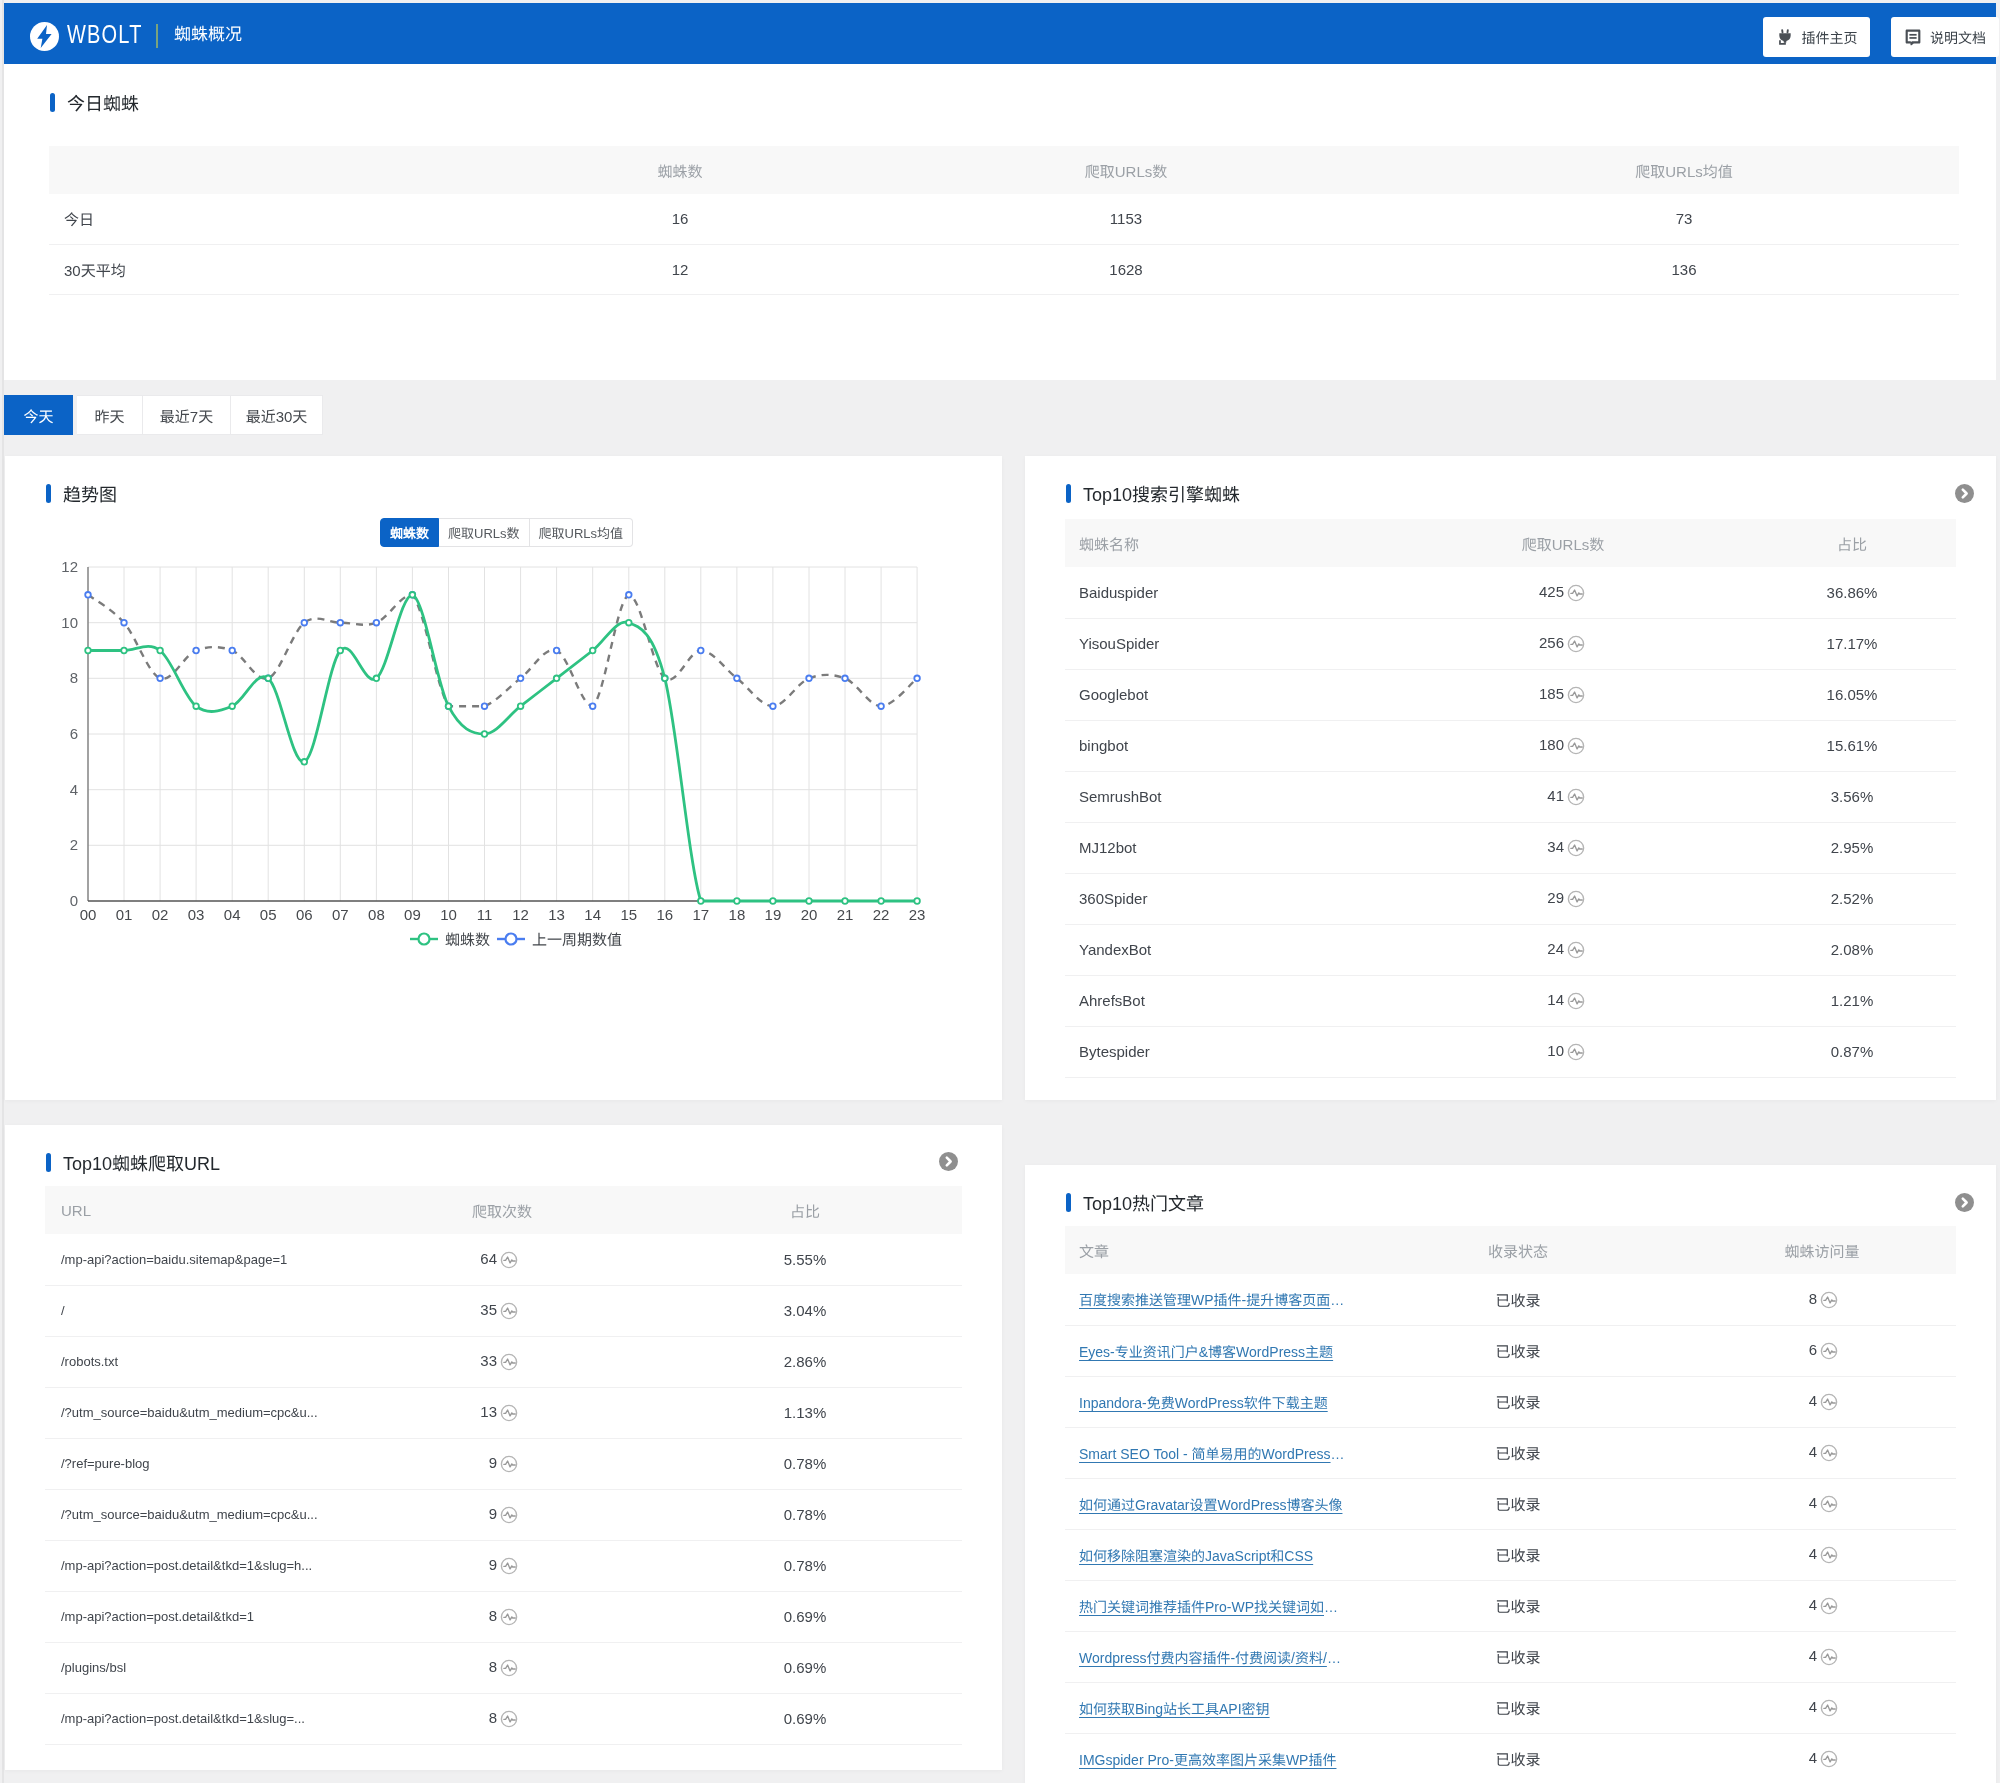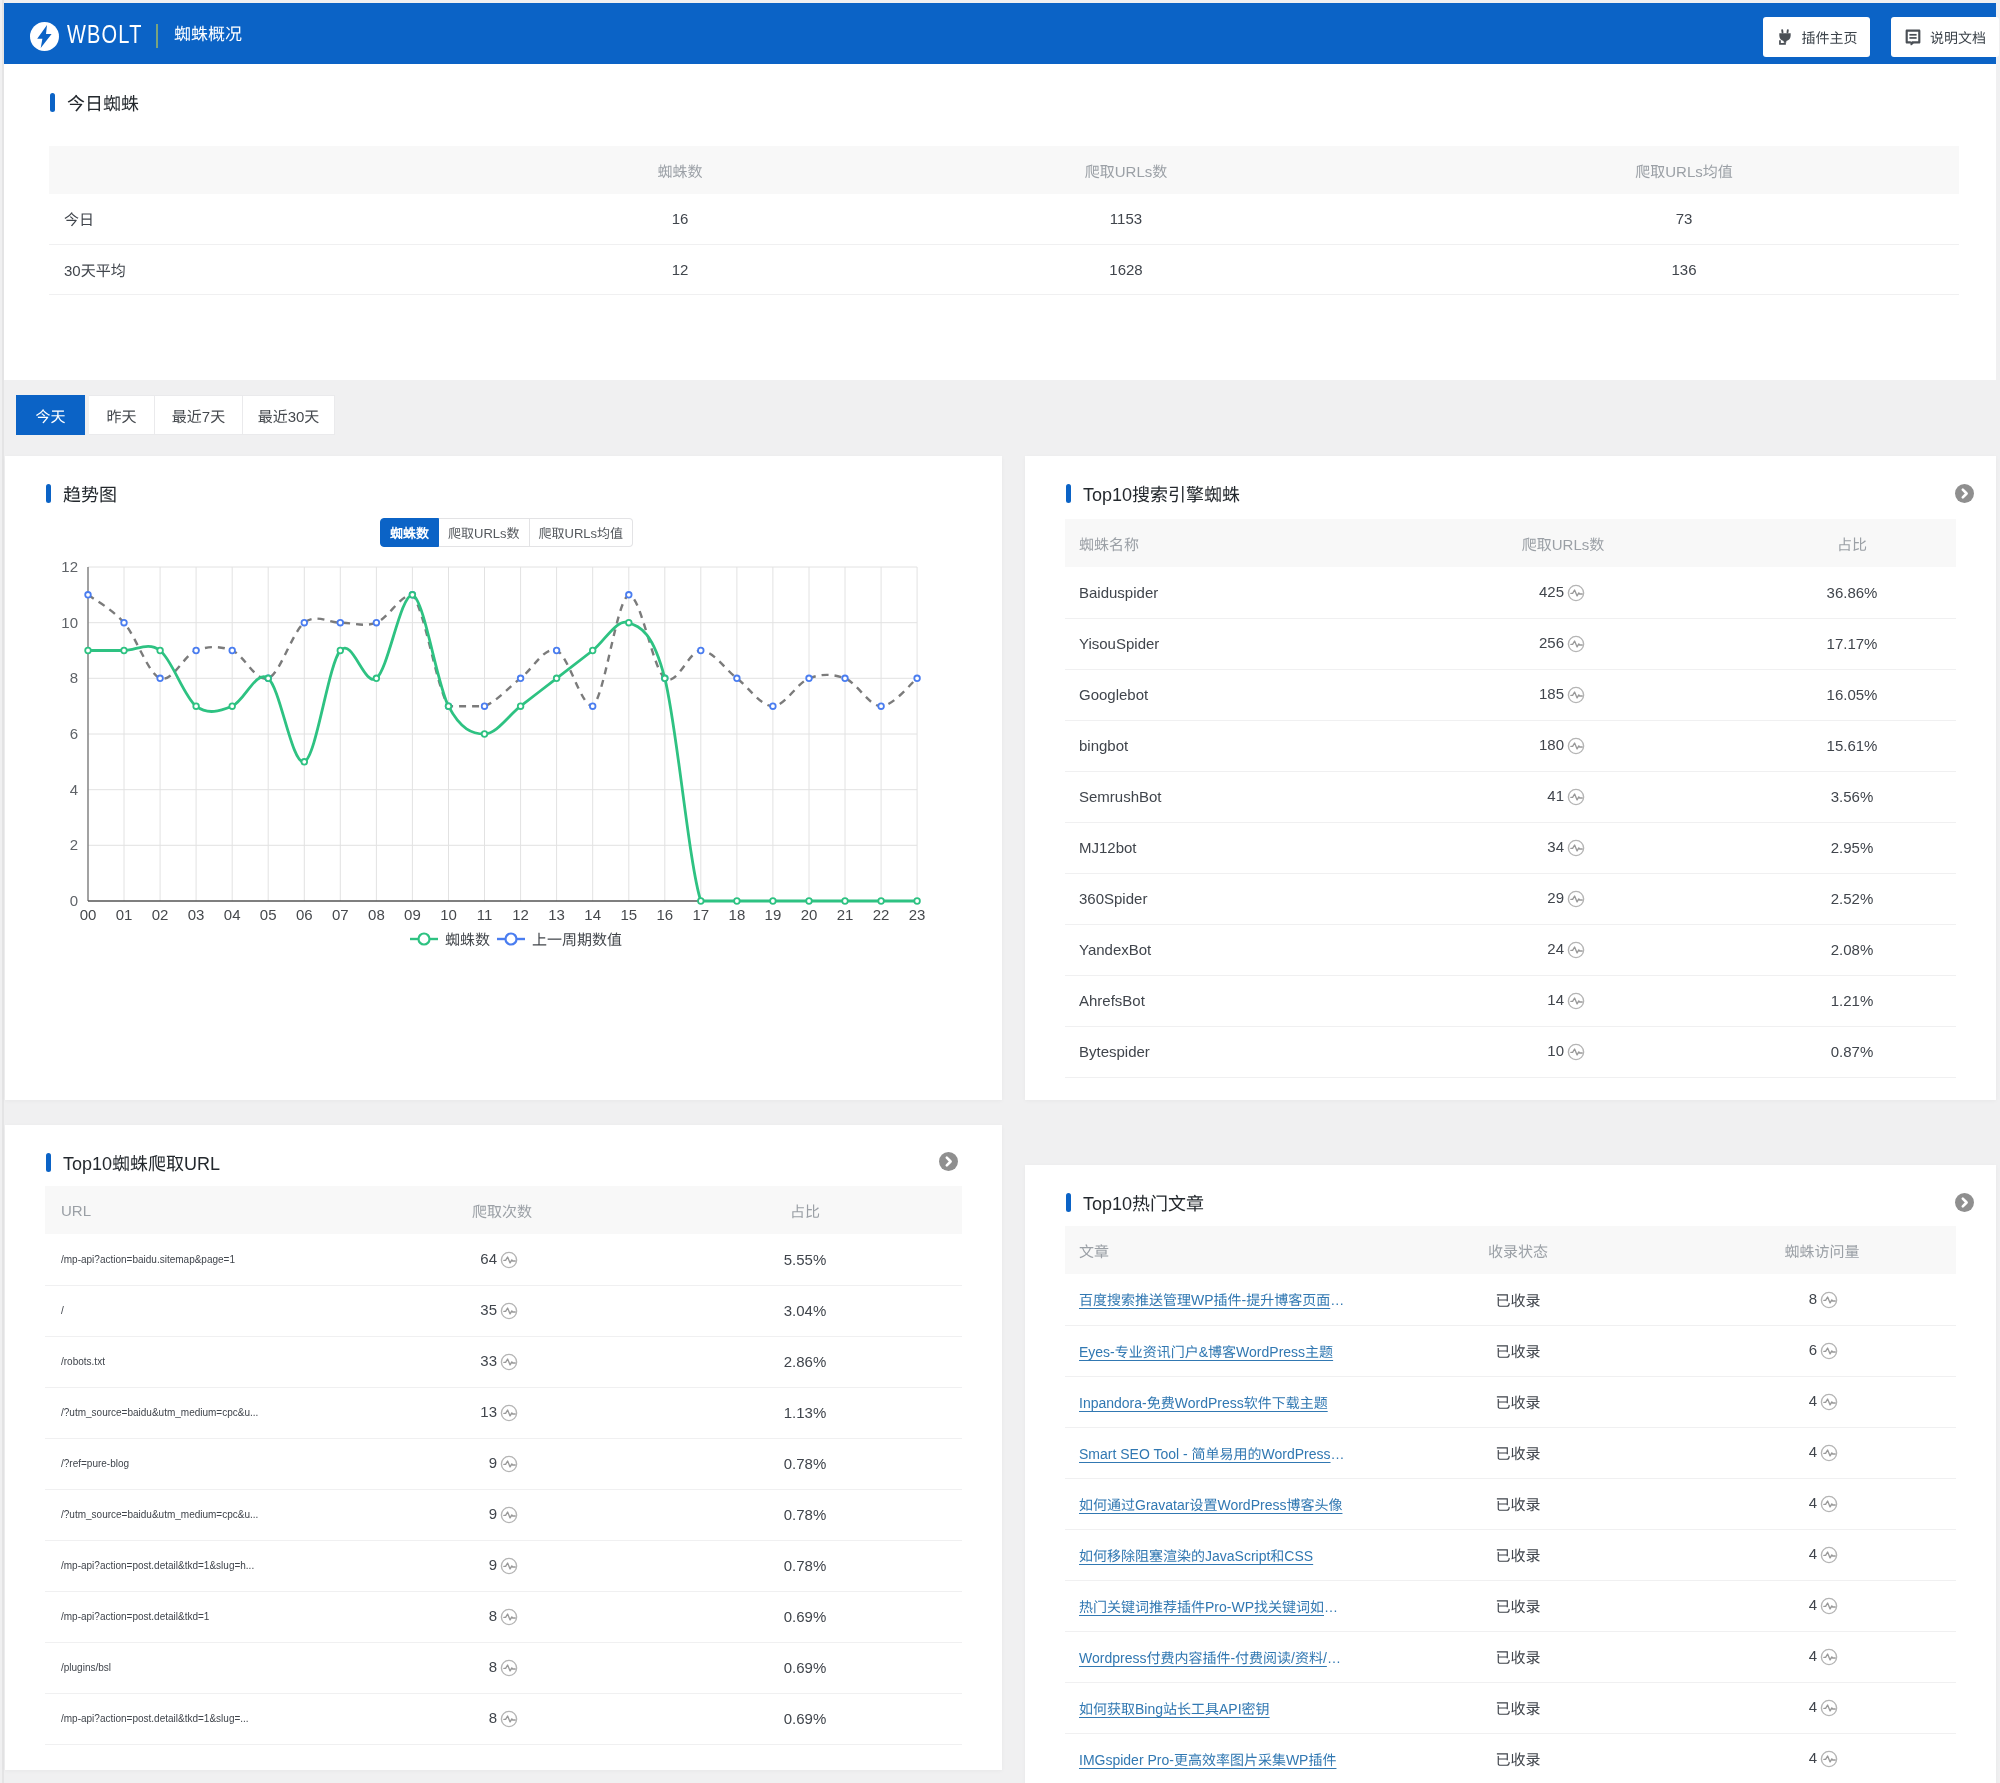--- a/index.html
+++ b/index.html
@@ -24,39 +24,39 @@
 .tick{width:5px;height:19px;border-radius:3px;background:#0b63c6;}
 .sec1 .ctitle{position:absolute;left:46px;top:25px;}
 table{border-collapse:collapse;table-layout:fixed;}
 th,td{font-weight:400;padding:0;}
 .thead td{background:#f8f8f8;color:#9ba0a6;font-size:15px;height:48px;}
 .trow td{color:#40454c;font-size:15px;height:50px;border-bottom:1px solid #f0f0f1;white-space:nowrap;overflow:hidden;}
 .tl{text-align:left;padding-left:15px;}
 .tc{text-align:center;}
 #tbl1{position:absolute;left:45px;top:82px;width:1910px;}
 
-.dtabs{position:absolute;left:16px;top:395px;height:40px;display:flex;}
+.dtabs{position:absolute;left:4px;top:395px;height:40px;display:flex;}
 .dtab{height:40px;background:#fff;border:1px solid #eaeaec;border-left:none;color:#45494e;font-size:15px;display:flex;align-items:center;justify-content:center;}
 .dtab.on{background:#0b63c6;color:#fff;border:none;margin-right:4px;}
 
 .card{position:absolute;background:#fff;box-shadow:0 1px 4px rgba(0,0,0,.04);}
 #card1{left:5px;top:456px;width:997px;height:644px;}
 #card2{left:1025px;top:456px;width:971px;height:644px;}
 #card3{left:5px;top:1125px;width:997px;height:645px;}
 #card4{left:1025px;top:1125px;width:971px;height:645px;margin-top:40px;}
 .card .ctitle{position:absolute;left:41px;top:24px;}
 .more{position:absolute;width:19px;height:19px;border-radius:50%;background:#8f8f8f;}
 .more svg{position:absolute;left:0;top:0;}
 #card2 .more{left:930px;top:28px;}
 #card3 .more{left:934px;top:27px;}
 #card4 .more{left:930px;top:28px;}
 .ctbl{position:absolute;left:40px;top:61px;}
 .ctbl .trow td{height:51px;}
 .numcell{text-align:left;white-space:nowrap;}
-.urltbl .trow .tl{font-size:10px;}
+.urltbl .trow .tl{font-size:13px;}
 #card2 .ctbl,#card4 .ctbl{width:891px;}
 #card2 .ctbl{top:63px;}
 #card3 .ctbl{width:917px;}
 .num{display:inline-block;text-align:right;}
 .picon{display:inline-block;vertical-align:-4.5px;margin-left:3px;}
 a.plink{color:#3178b2;text-decoration:underline;text-underline-offset:3px;display:block;max-width:270px;overflow:hidden;text-overflow:ellipsis;white-space:nowrap;font-size:14px;}
 
 .chtabs{position:absolute;left:375px;top:62px;display:flex;}
 .chtab{height:29px;padding:0 9px;background:#fff;border:1px solid #e3e3e5;border-left:none;display:flex;align-items:center;font-size:13px;color:#55595e;}
 .chtab:first-child{border-radius:4px 0 0 4px;border-left:1px solid #e3e3e5;}

